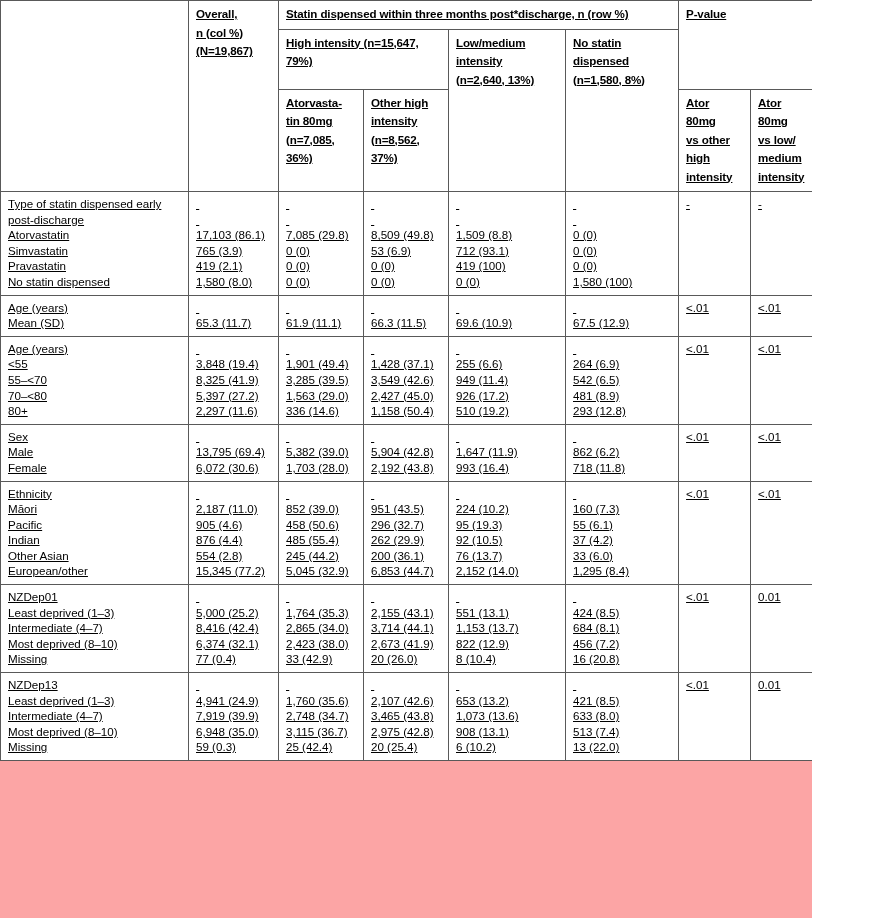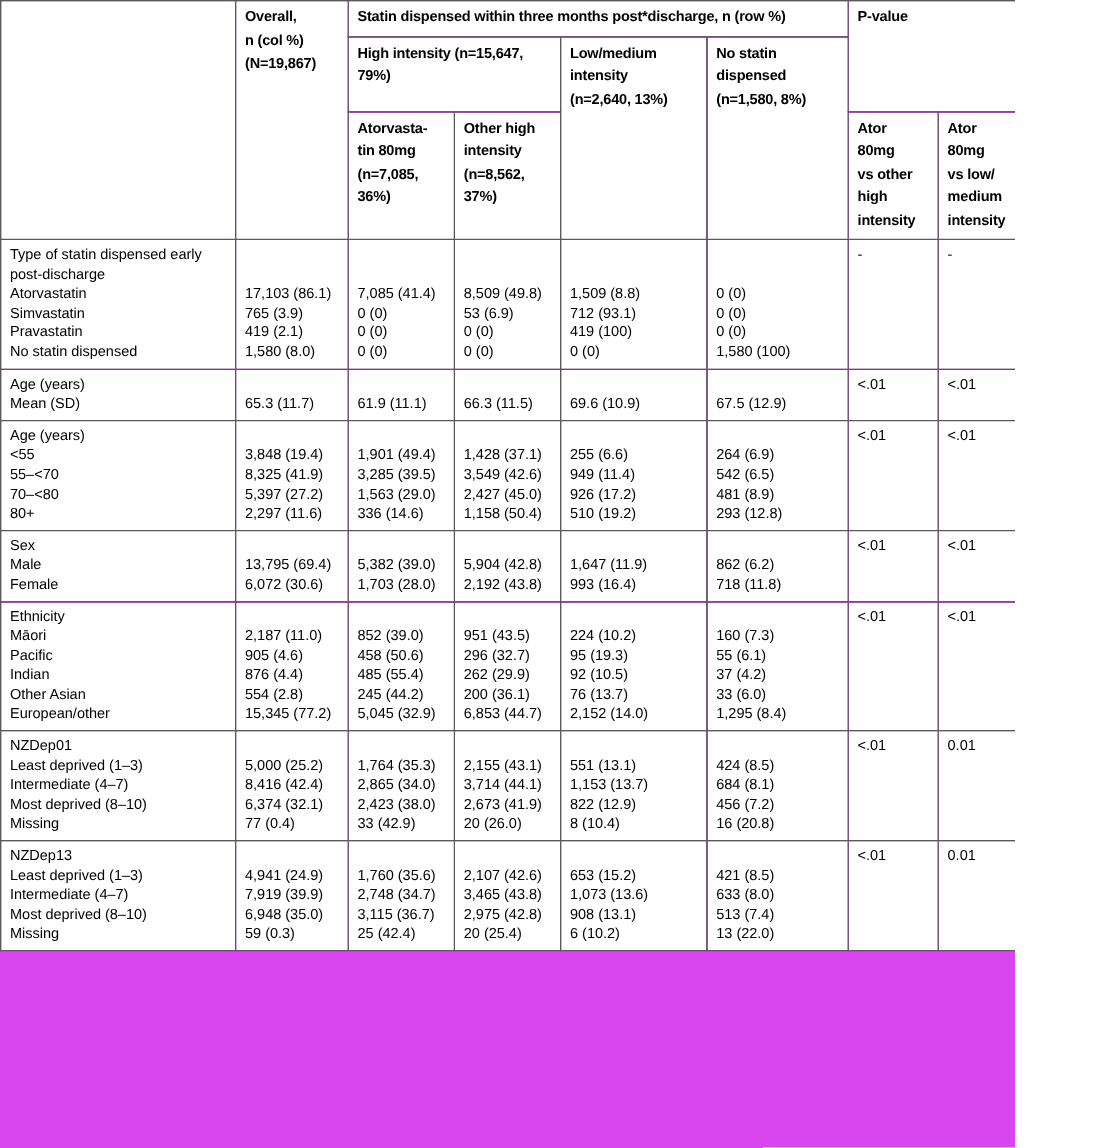--- a/index.html
+++ b/index.html
@@ -8,23 +8,24 @@
     background: #ffffff;
   }
   body {
     font-family: "Liberation Sans", sans-serif;
     color: #000000;
   }
   #page {
     width: 812px;
     height: 918px;
     position: relative;
-    background: #d946ef;
+    background: #fca5a5;
     box-sizing: border-box;
     overflow: hidden;
+    text-decoration: underline;
   }
   table.stat-table {
     border-collapse: collapse;
     table-layout: fixed;
     width: 886px;
     border: 1.5px solid #231f20;
   }
   table.stat-table td, table.stat-table th {
     border: 1px solid #595959;
     vertical-align: top;
@@ -177,21 +178,21 @@
               <div>17,103 (86.1)</div>
               <div>765 (3.9)</div>
               <div>419 (2.1)</div>
               <div>1,580 (8.0)</div>
             </div>
           </td>
           <td>
             <div class="cell-lines">
               <div class="blank">&nbsp;</div>
               <div class="blank">&nbsp;</div>
-              <div>7,085 (41.4)</div>
+              <div>7,085 (29.8)</div>
               <div>0 (0)</div>
               <div>0 (0)</div>
               <div>0 (0)</div>
             </div>
           </td>
           <td>
             <div class="cell-lines">
               <div class="blank">&nbsp;</div>
               <div class="blank">&nbsp;</div>
               <div>8,509 (49.8)</div>
@@ -564,21 +565,21 @@
               <div class="blank">&nbsp;</div>
               <div>2,107 (42.6)</div>
               <div>3,465 (43.8)</div>
               <div>2,975 (42.8)</div>
               <div>20 (25.4)</div>
             </div>
           </td>
           <td>
             <div class="cell-lines">
               <div class="blank">&nbsp;</div>
-              <div>653 (15.2)</div>
+              <div>653 (13.2)</div>
               <div>1,073 (13.6)</div>
               <div>908 (13.1)</div>
               <div>6 (10.2)</div>
             </div>
           </td>
           <td>
             <div class="cell-lines">
               <div class="blank">&nbsp;</div>
               <div>421 (8.5)</div>
               <div>633 (8.0)</div>

